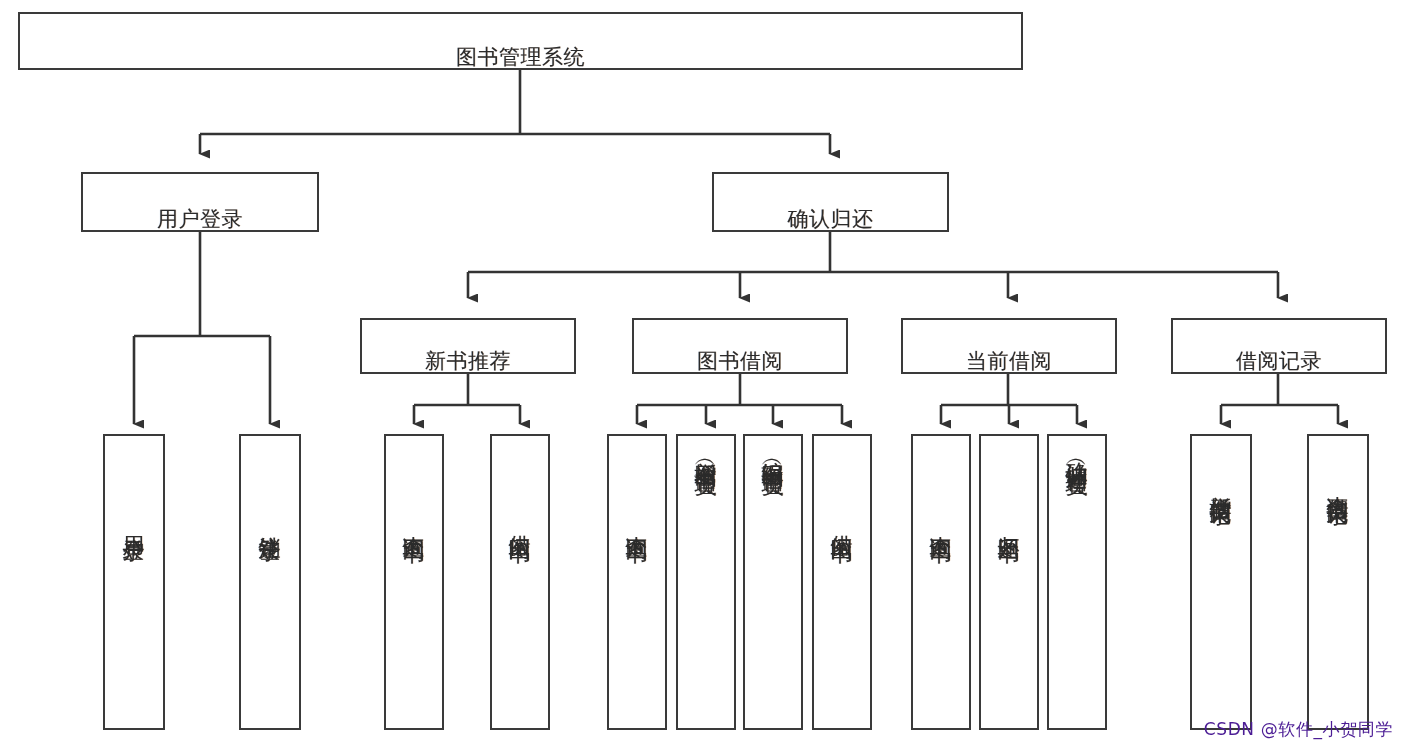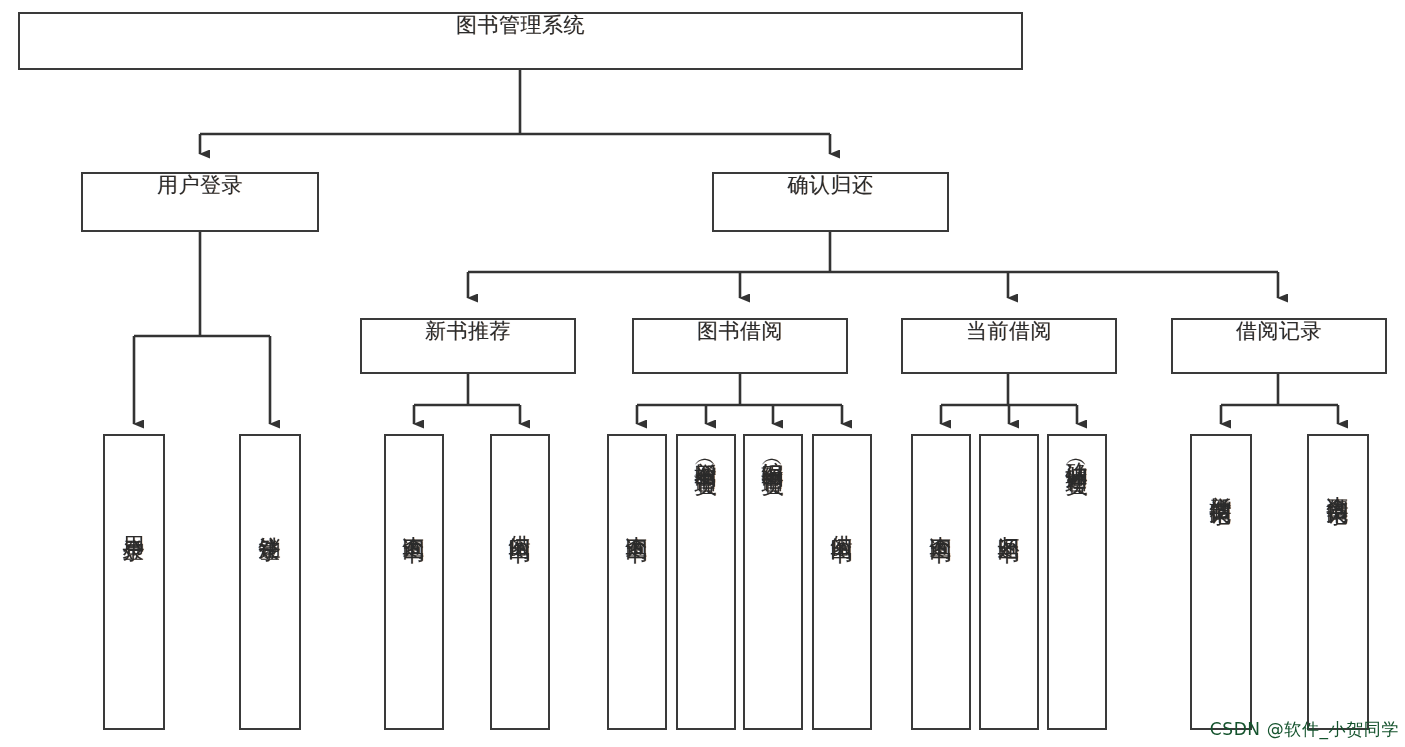--- a/index.html
+++ b/index.html
@@ -22,21 +22,21 @@
     width: 1405px;
     height: 747px;
     pointer-events: none;
   }
   .node {
     position: absolute;
     box-sizing: border-box;
     background: #ffffff;
     border: 2px solid #3a3a3a;
     display: flex;
-    align-items: flex-start;
+    align-items: flex-end;
     justify-content: center;
   }
   .node-label {
     color: #2b2b2b;
     font-size: 21px;
     line-height: 1.06;
     letter-spacing: 0.5px;
     white-space: nowrap;
     text-shadow: 0.5px 0 0 rgba(190,120,60,0.35), -0.5px 0 0 rgba(110,150,200,0.30);
   }
@@ -50,23 +50,23 @@
     writing-mode: vertical-rl;
     text-orientation: upright;
     font-size: 22px;
     line-height: 1.32;
     letter-spacing: 2px;
     white-space: normal;
     max-height: 270px;
   }
   .watermark {
     position: absolute;
-    right: 6px;
+    right: 12px;
     bottom: 6px;
-    color: #14532d;
+    color: #4c1d95;
     font-size: 17px;
     letter-spacing: 0.6px;
     white-space: nowrap;
     user-select: none;
   }
 </style>
 </head>
 <body>
 
 <div id="canvas">

